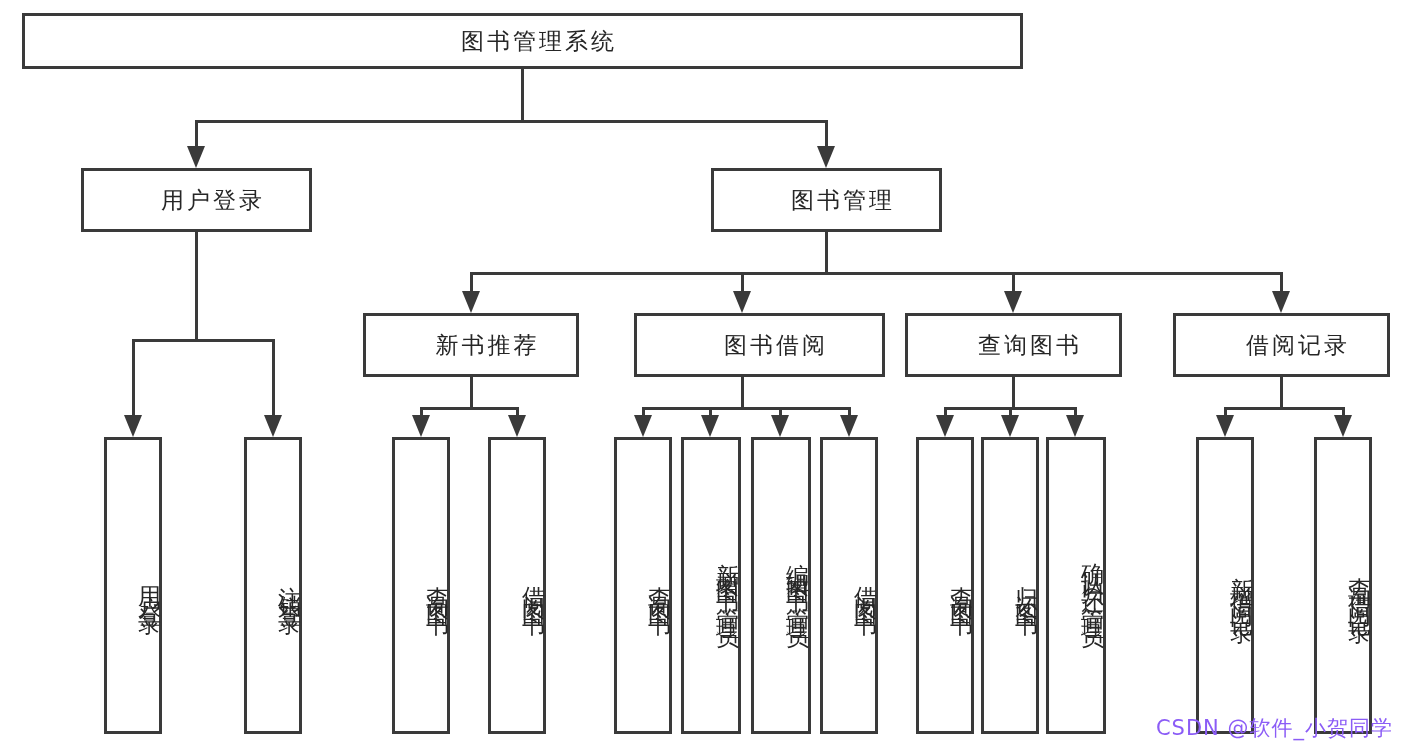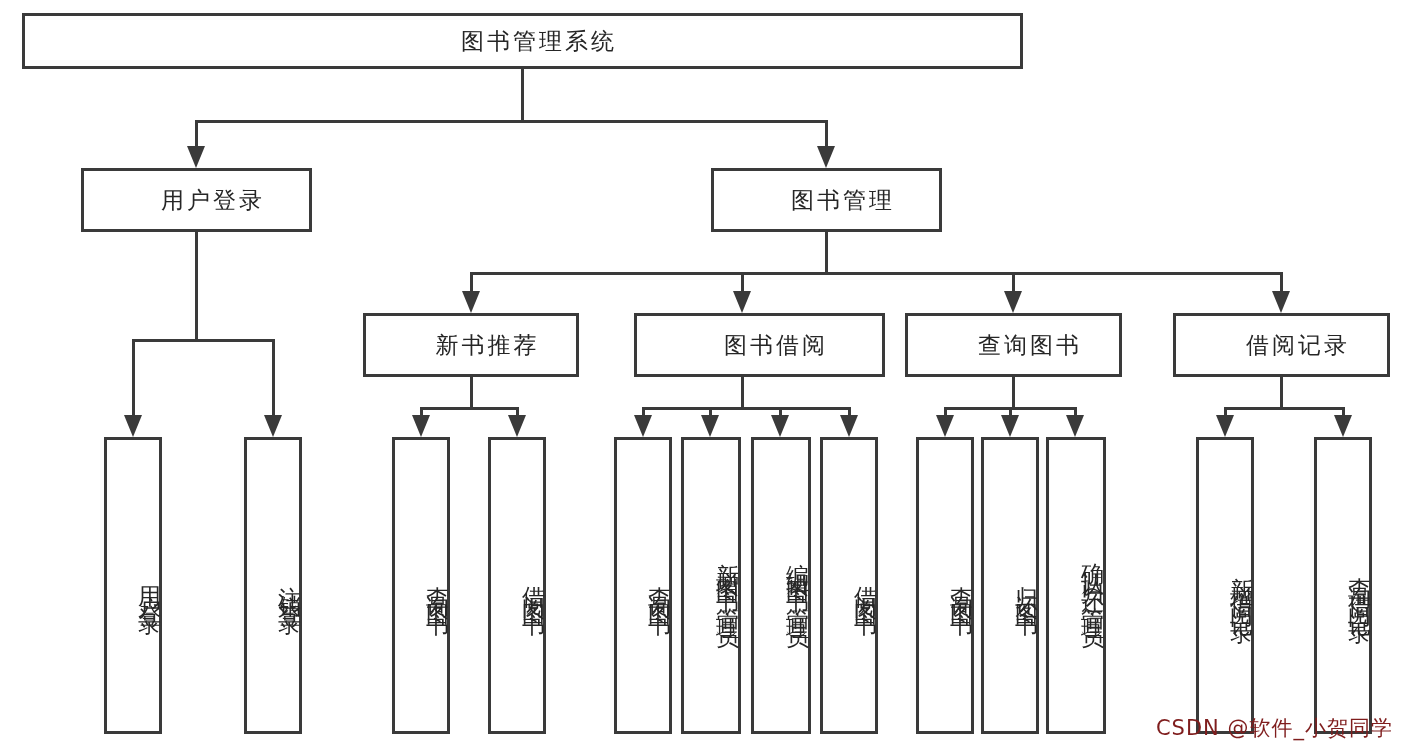--- a/index.html
+++ b/index.html
@@ -19,21 +19,21 @@
   }
   .vl{position:absolute;width:3px;background:#3a3a3a;}
   .hl{position:absolute;height:3px;background:#3a3a3a;}
   .ar{
     position:absolute;width:0;height:0;
     border-left:9px solid transparent;border-right:9px solid transparent;
     border-top:22px solid #3a3a3a;
   }
   .watermark{
     position:absolute;top:714px;right:12px;
-    font-size:21px;color:#7f1d1d;letter-spacing:1px;white-space:nowrap;
+    font-size:21px;color:#8b5cf6;letter-spacing:1px;white-space:nowrap;
   }
 </style>
 </head>
 <body>
 
 <div class="canvas">
 
   <div class="box hlabel" style="left:22px;top:13px;width:1001px;height:56px">
     <span>图书管理系统</span>
   </div>

